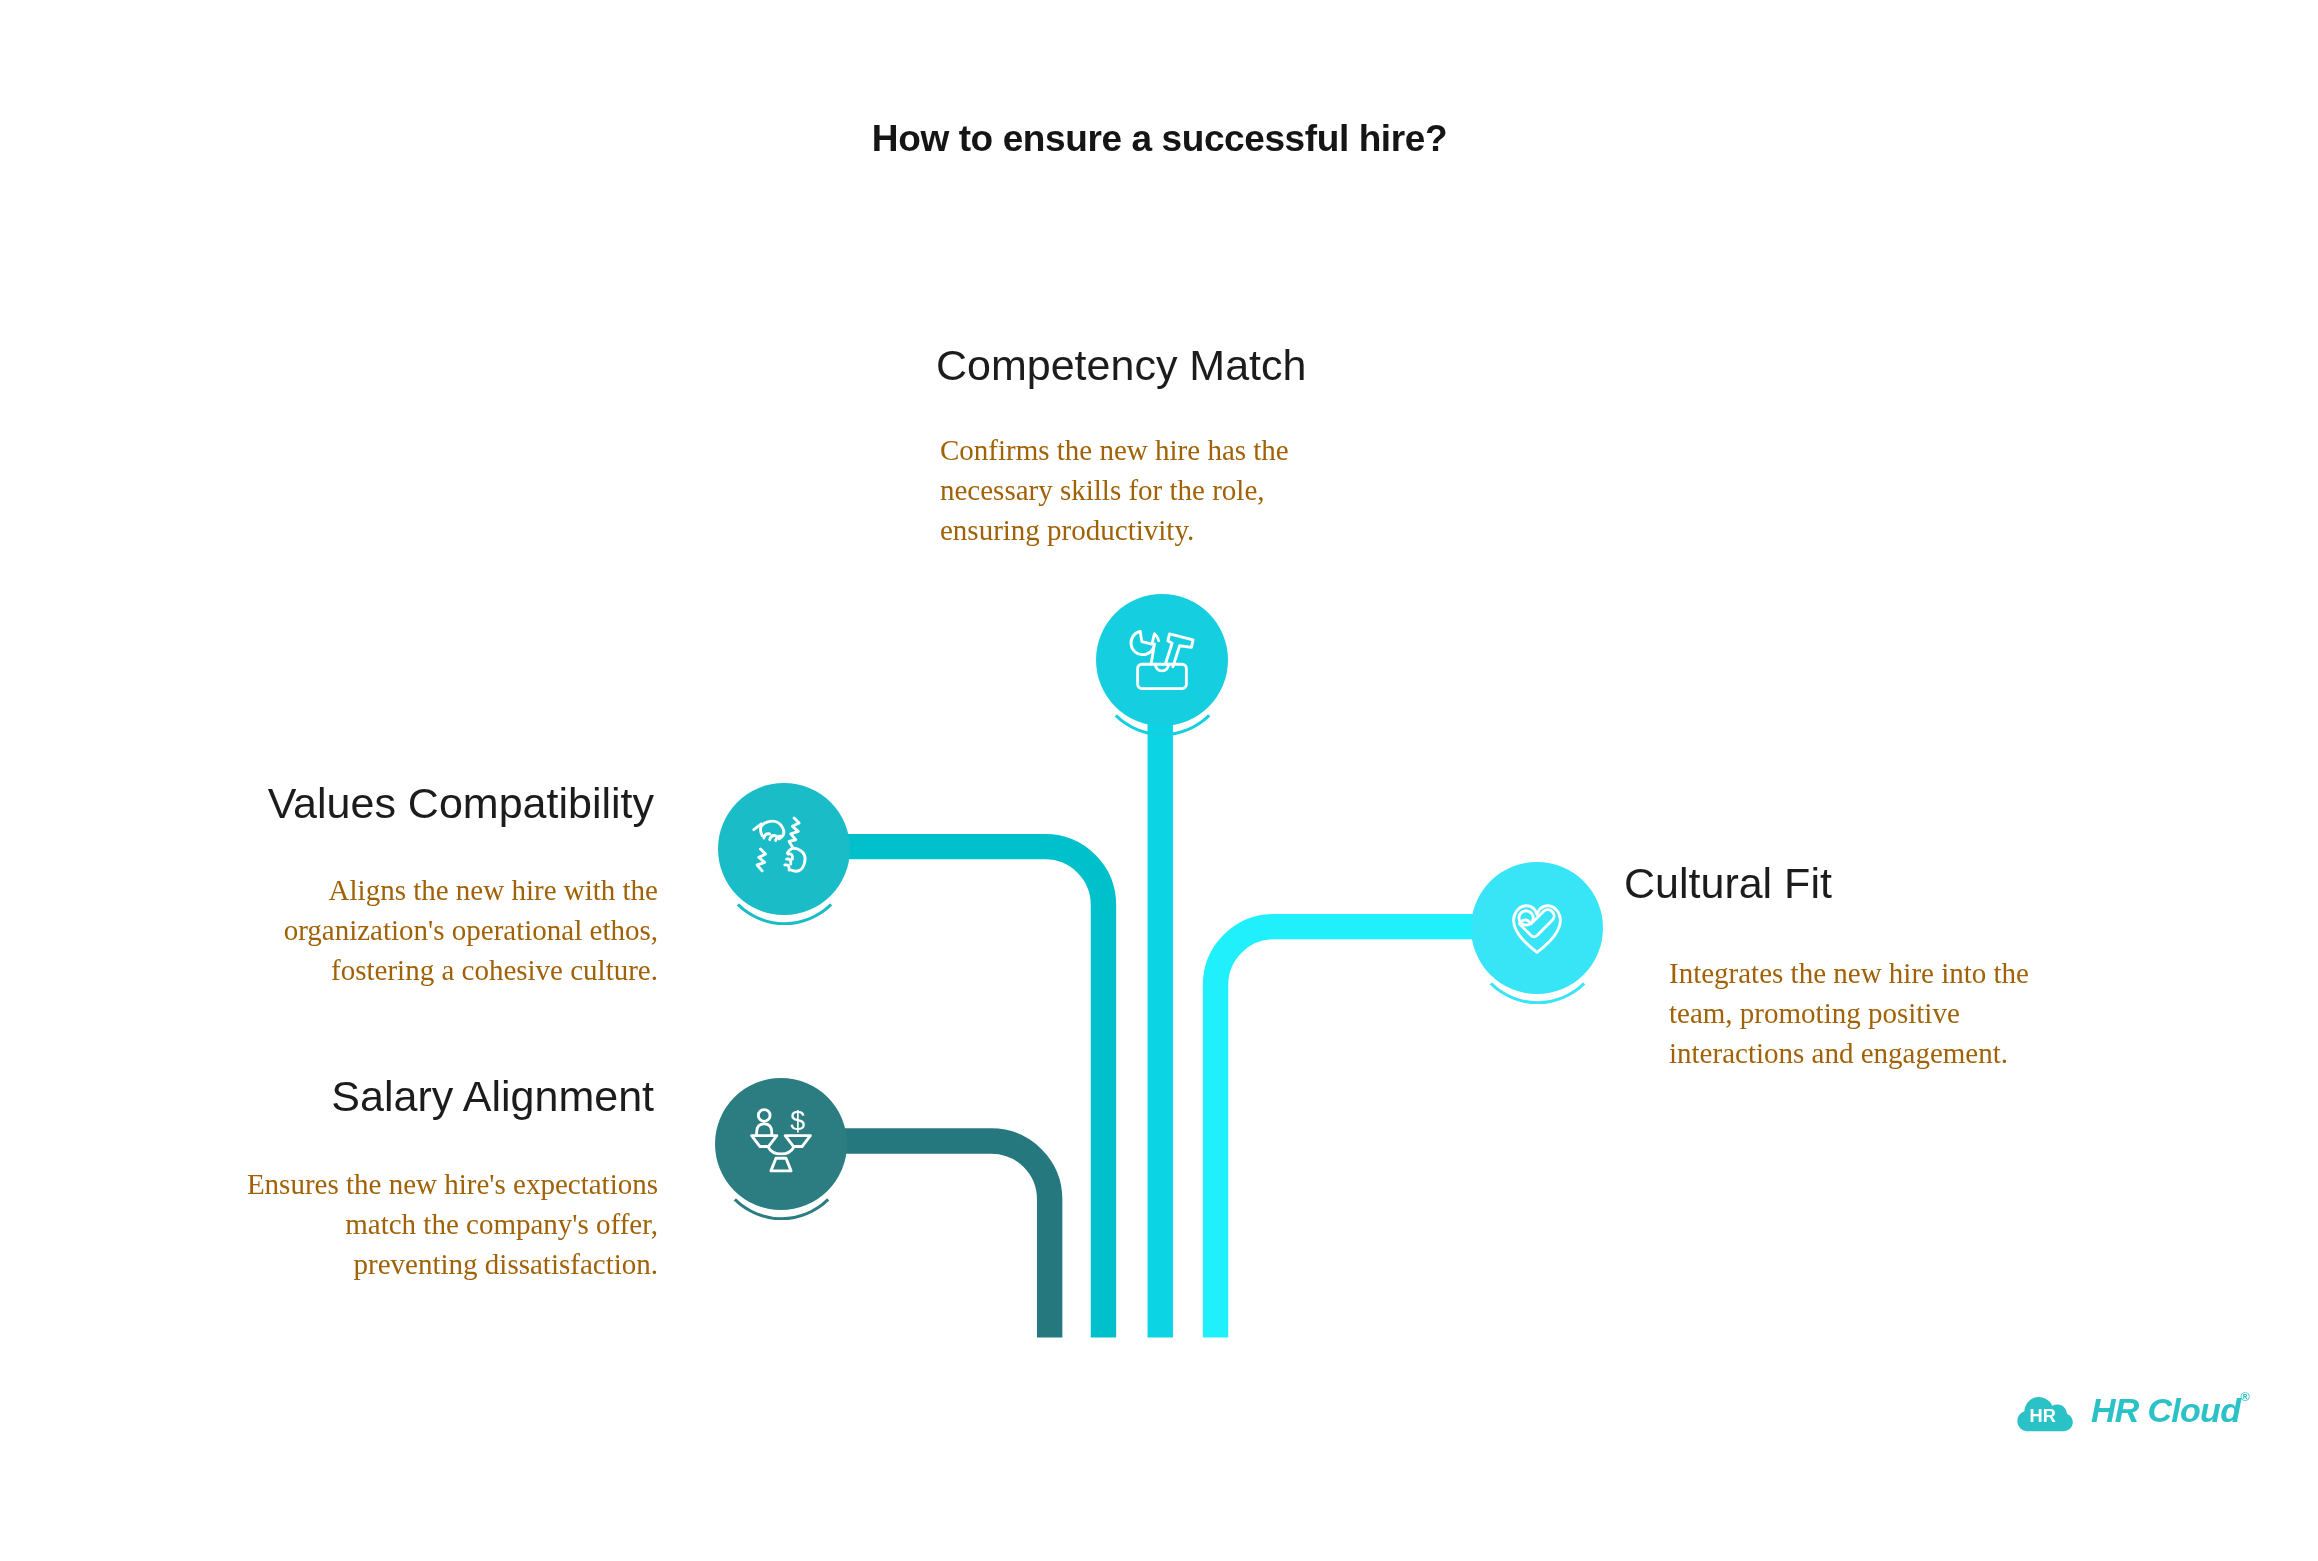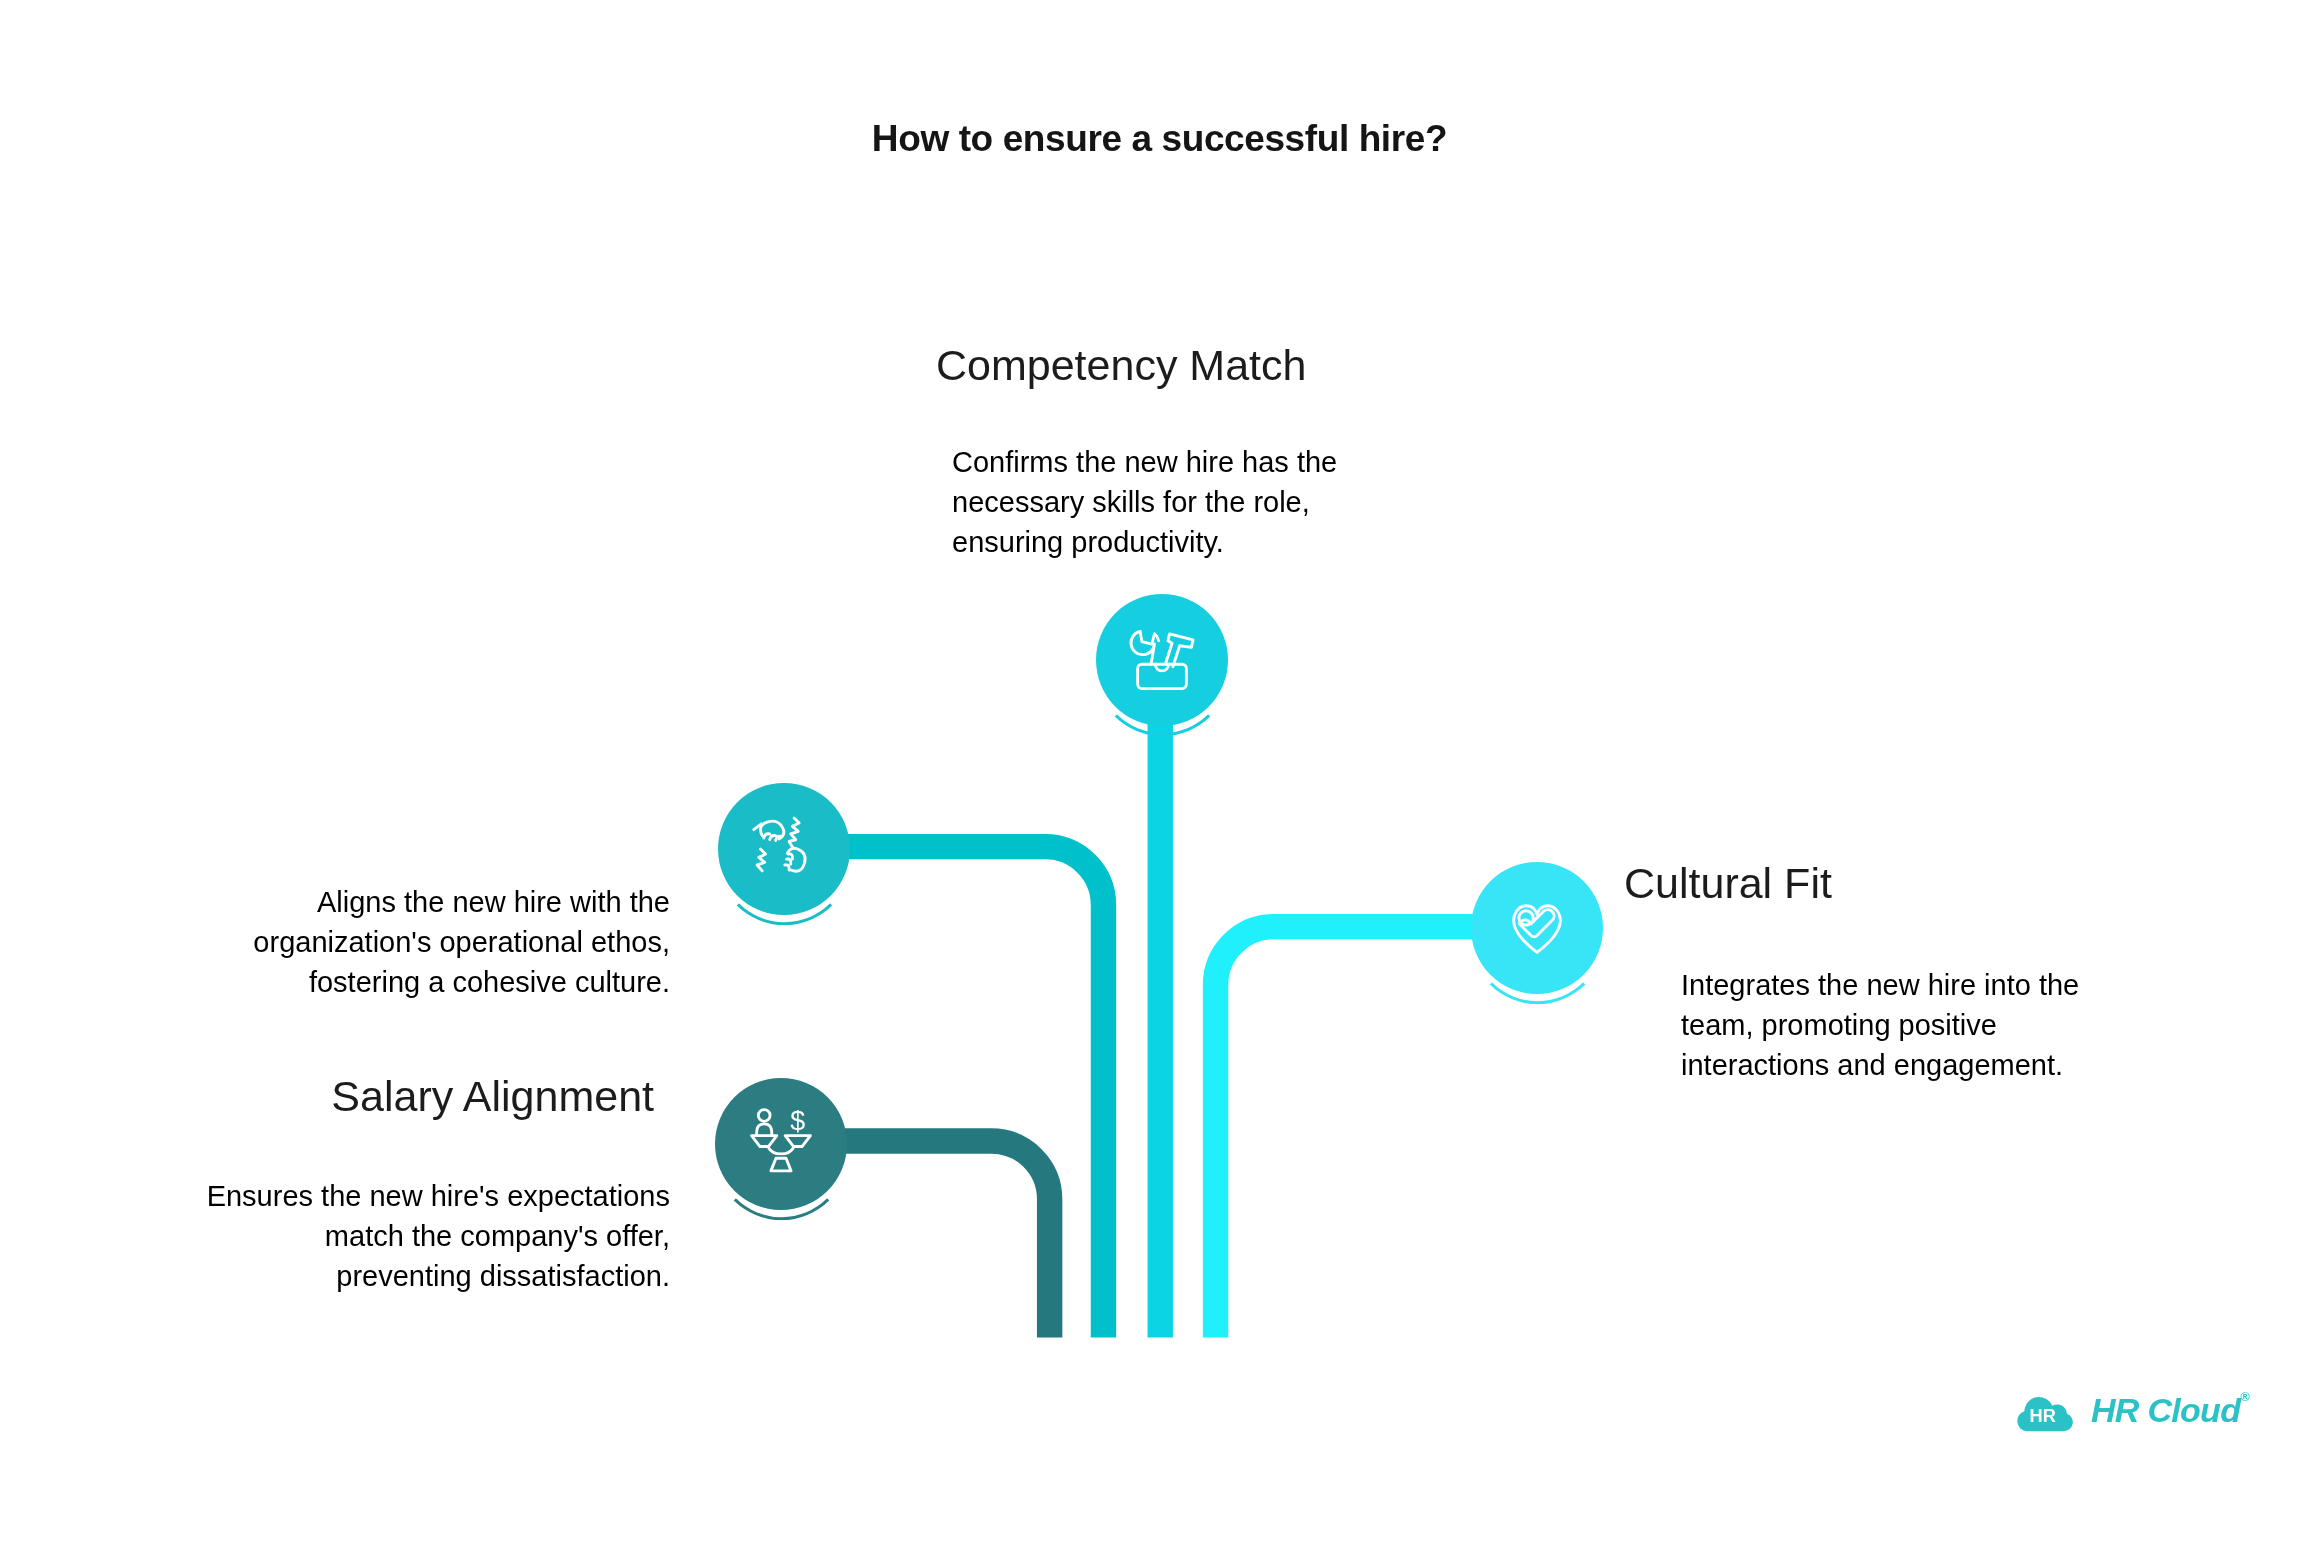--- a/index.html
+++ b/index.html
@@ -19,21 +19,21 @@
   }
   .node::after{ 
     content:"";position:absolute;inset:-1.5px;border-radius:50%;
     border:3.7px solid transparent;border-bottom-color:currentColor;
     transform:translateY(8.2px);
   }
   .node svg{width:84px;height:84px;fill:none;stroke:#ffffff;stroke-width:3.4;
     stroke-linecap:round;stroke-linejoin:round;position:relative;z-index:2;}
   .node svg text{stroke:none;fill:#ffffff;font-family:"Liberation Sans",sans-serif;}
   .heading{position:absolute;margin:0;font-size:43px;font-weight:400;line-height:1.15;color:#1c1c1c;}
-  .desc{position:absolute;margin:16px;font-size:29px;line-height:40px;white-space:pre-line;color:#000000;}
+  .desc{position:absolute;margin:4px;font-size:29px;line-height:40px;white-space:pre-line;color:#a16207;font-family:Liberation Serif, serif;}
   .h-comp{left:936px;top:341px;width:441px;text-align:left;}
   .d-comp{left:936px;top:426px;width:441px;text-align:left;}
   .h-values{left:176px;top:779px;width:478px;text-align:right;}
   .d-values{left:176px;top:866px;width:478px;text-align:right;}
   .h-salary{left:176px;top:1072px;width:478px;text-align:right;}
   .d-salary{left:176px;top:1160px;width:478px;text-align:right;}
   .h-cultural{left:1624px;top:859px;width:523px;text-align:left;}
   .d-cultural{left:1665px;top:949px;width:523px;text-align:left;}
   .node-competency{left:1096px;top:594px;}
   .node-values{left:718px;top:783px;}
@@ -66,20 +66,21 @@
     <svg viewBox="0 0 100 100" aria-hidden="true">
       <rect x="21" y="55" width="58" height="29" rx="5"></rect>
       <path d="M42,55 a8,8 0 0 0 16,0"></path>
       <path d="M24,16 l2,12 12,3 3,-12"></path>
       <path d="M24,16 a14,14 0 1 0 17,15 l-4,24"></path>
       <path d="M41,19 a14,14 0 0 1 5,8"></path>
       <path d="M54,55 l8,-25 -5,-3 2,-8 28,7 -2,9 -14,-2 -8,25"></path>
     </svg>
   </div>
 
+  <h2 class="heading h-values">Values Compatibility</h2>
   <p class="desc d-values">Aligns the new hire with the
 organization's operational ethos,
 fostering a cohesive culture.</p>
   <div class="node node-values" style="color: rgb(26, 188, 200);">
     <svg viewBox="0 0 100 100" aria-hidden="true">
       <path d="M24,34 q-6,-12 6,-16 q12,-4 18,6 q5,9 -4,14"></path>
       <path d="M26,37 q1,-6 7,-5 m0,7 q1,-6 7,-5 m0,6 q1,-6 7,-5"></path>
       <path d="M14,27 l9,-7"></path>
       <path d="M62,13 l6,6 -8,4 7,6 -9,3 6,7 -8,2 5,8"></path>
       <path d="M58,75 q12,5 16,-7 q4,-12 -6,-17 q-9,-5 -14,4"></path>

